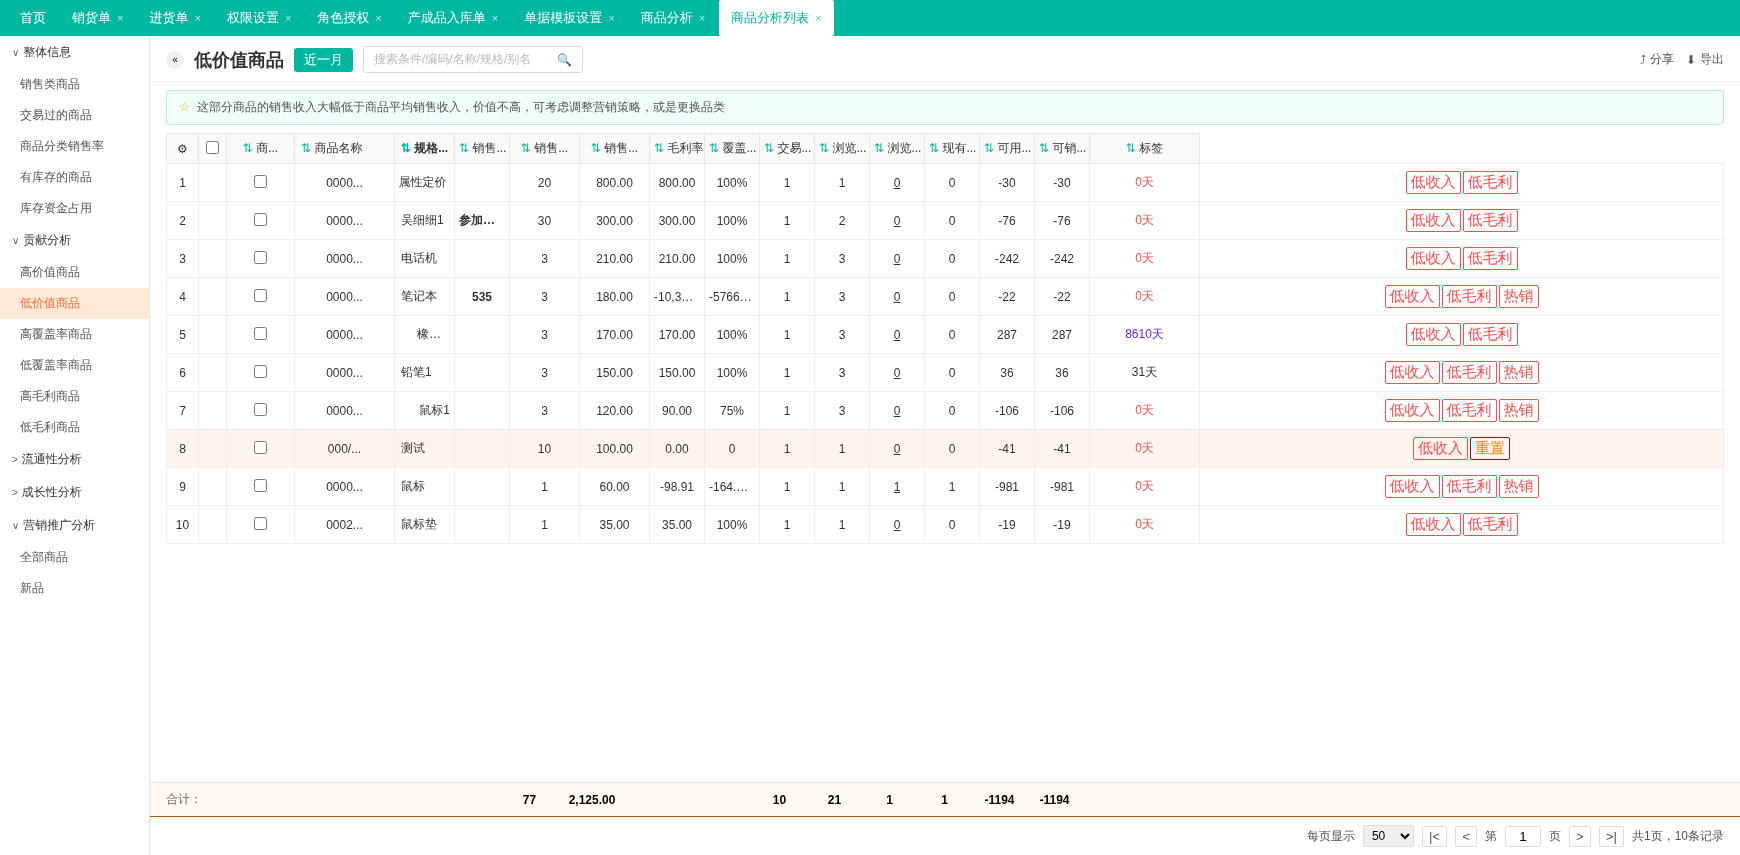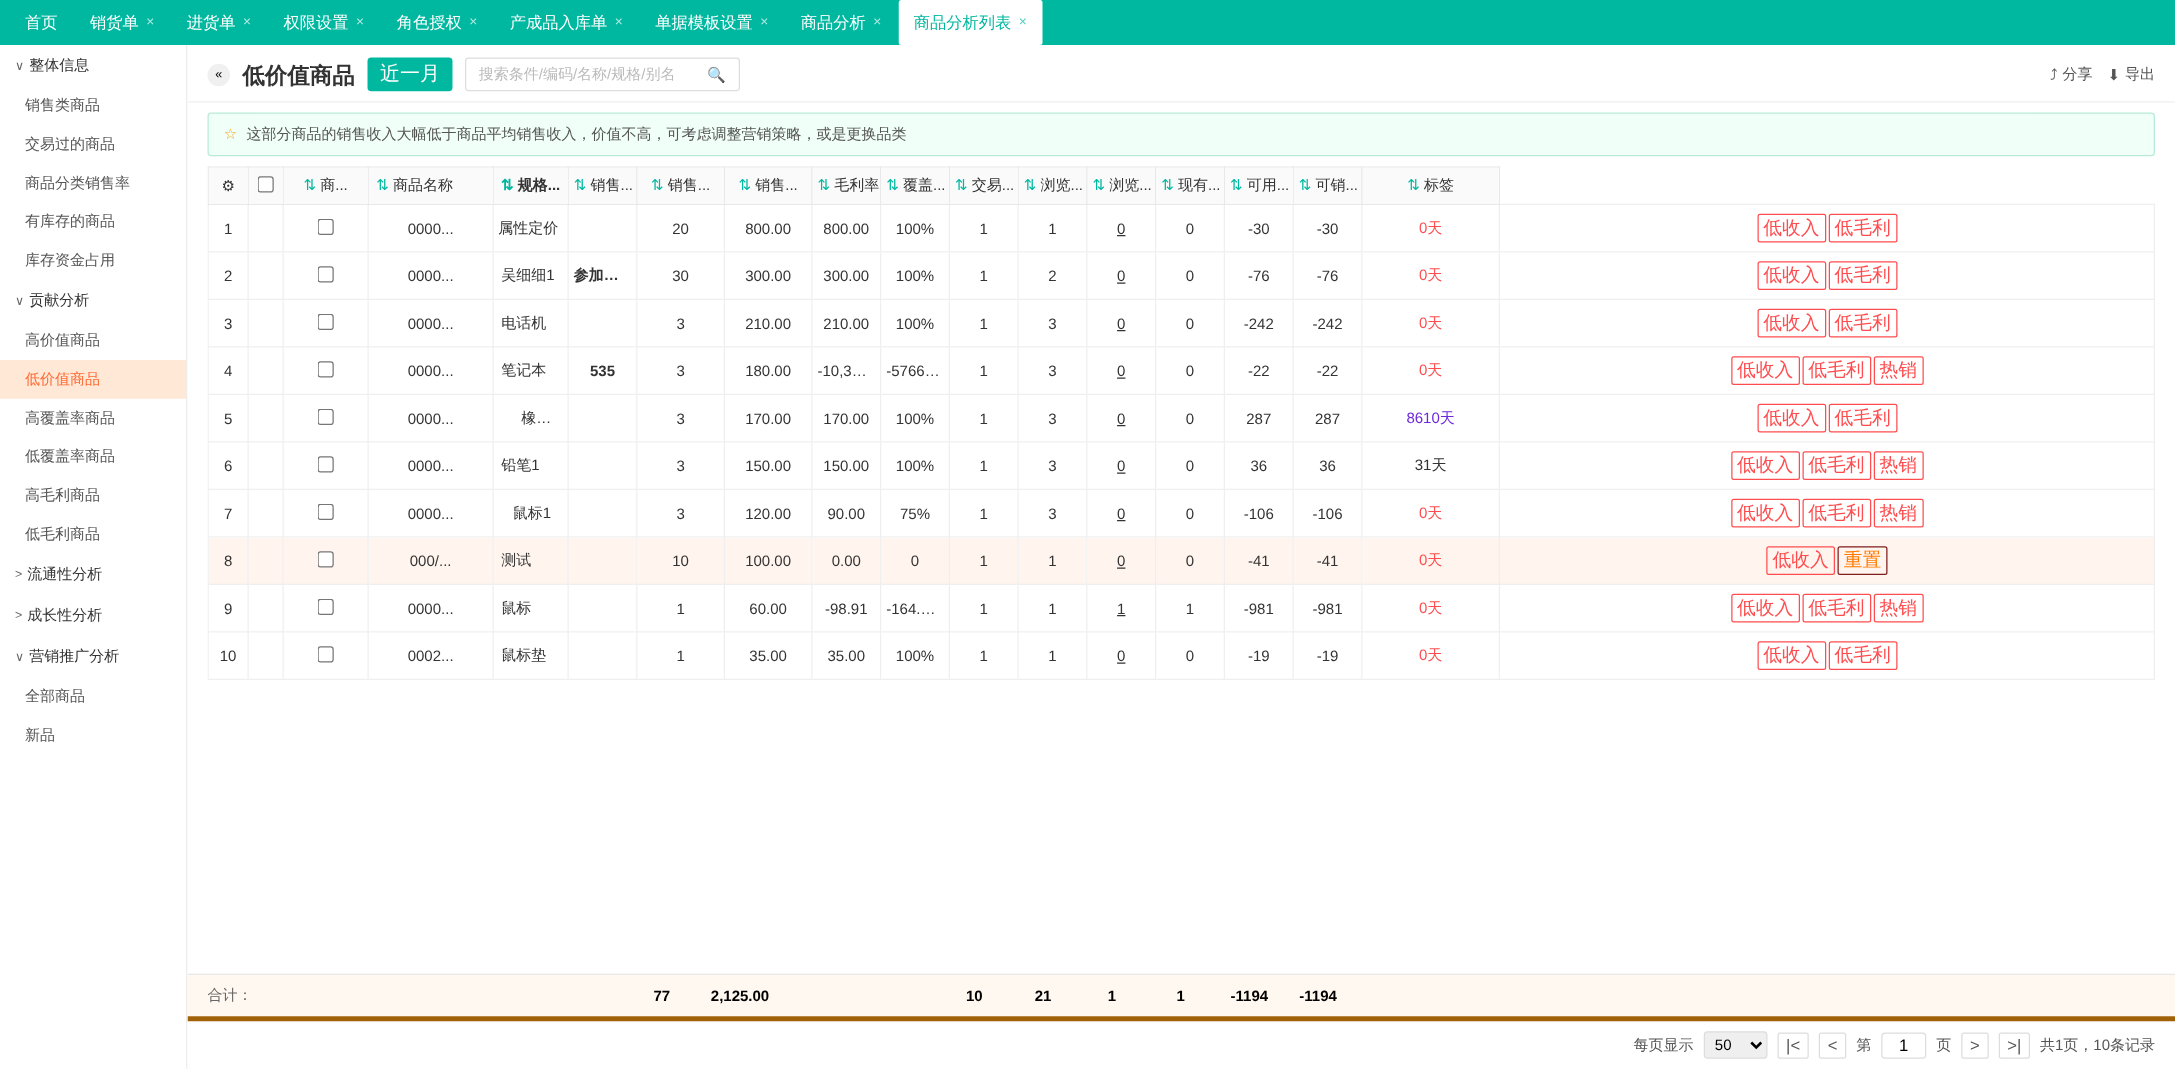--- a/index.html
+++ b/index.html
@@ -83,21 +83,21 @@
       font-size: 18px;
       font-weight: bold;
       color: #333;
     }
     .filter-btn {
       background: #00b8a0;
       color: #fff;
       border: none;
       border-radius: 3px;
       padding: 3px 10px;
-      font-size: 16px;
+      font-size: 13px;
       cursor: pointer;
     }
     .search-box {
       border: 1px solid #ddd;
       border-radius: 3px;
       padding: 4px 10px;
       font-size: 12px;
       width: 220px;
       color: #999;
       display: flex;
@@ -195,21 +195,21 @@
       display: flex;
       align-items: center;
       background: #fff8f0;
       font-size: 12px;
       flex-shrink: 0;
     }
     .summary-label { color: #666; margin-right: 8px; }
 
     
     .pagination {
-      border-top: 4px solid #a16207;
+      border-top: 1px solid #a16207;
       padding: 8px 16px;
       display: flex;
       align-items: center;
       justify-content: flex-end;
       background: #fff;
       flex-shrink: 0;
       gap: 8px;
       font-size: 12px;
       color: #555;
     }
@@ -508,21 +508,21 @@
     <td class="col-num">36</td>
     <td class="col-num">36</td>
     <td class="col-num" style="color:#333">31天</td>
     <td class="col-tag"><span class="tag tag-red">低收入</span><span class="tag tag-red">低毛利</span><span class="tag tag-fire">热销</span></td>
   </tr>
               <tr>
                 <td class="col-no">7</td>
     <td class="col-setting"></td>
     <td class="col-check"><input type="checkbox" style=""></td>
     <td class="col-code">0000...</td>
-    <td style="width:100px; text-align:center; padding-left:6px;">鼠标1</td>
+    <td style="width:100px; text-align:right; padding-left:6px;">鼠标1</td>
     <td class="col-spec"></td>
     <td class="col-num">3</td>
     <td class="col-price">120.00</td>
     <td class="col-price">90.00</td>
     <td class="col-pct">75%</td>
     <td class="col-cover">1</td>
     <td class="col-num">3</td>
     <td class="col-num"><span class="link-underline">0</span></td>
     <td class="col-num">0</td>
     <td class="col-num">-106</td>

